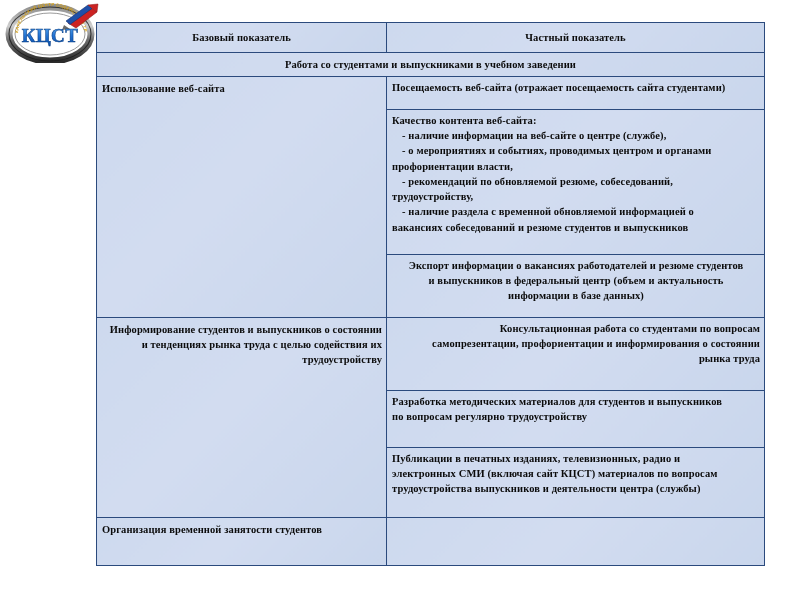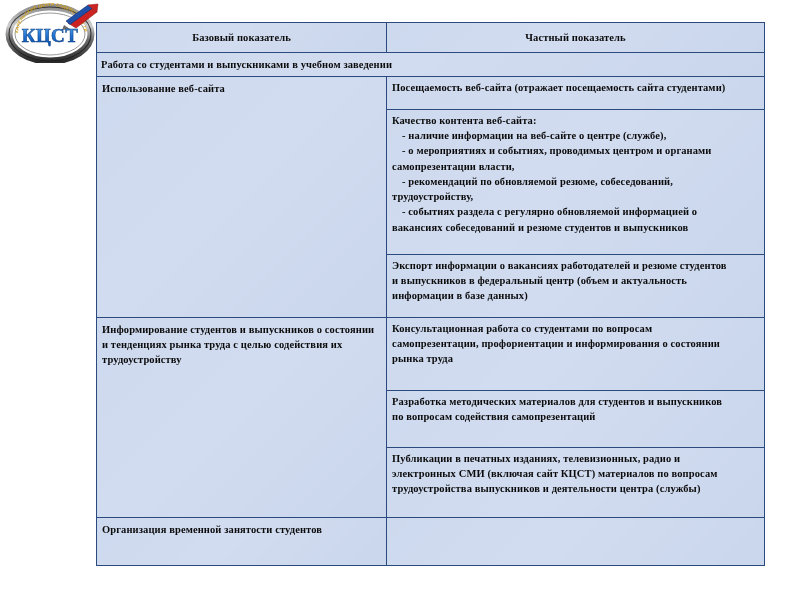--- a/index.html
+++ b/index.html
@@ -56,21 +56,21 @@
     font-size: 13px;
     vertical-align: middle !important;
     padding: 4px 4px !important;
     letter-spacing: 0.2px;
   }
   .hdr-row { height: 30px; }
 
   
   .banner-row { height: 24px; }
   .banner-cell {
-    text-align: left;
+    text-align: center;
     font-weight: bold;
     font-size: 13.5px;
     color: #c00000;
     vertical-align: middle !important;
     padding: 2px 4px !important;
     letter-spacing: 0.1px;
   }
 
   
   .base-cell {
@@ -91,22 +91,22 @@
     margin: 0;
     font-weight: bold;
   }
   .priv-cell p.ind {
     text-indent: 10px;
   }
 
   
   .r-site     { height: 33px; }
   .r-quality  { height: 145px; margin-top: 28px; }
-  .r-export   { height: 63px; }
-  .r-consult  { height: 73px; }
+  .r-export   { height: 63px; text-align: center; }
+  .r-consult  { height: 73px; text-align: right; }
   .r-method   { height: 57px; }
   .r-publish  { height: 70px; }
   .r-last     { height: 48px; }
 </style>
 </head>
 <body>
 
 <div id="logo">
   <svg viewBox="0 0 98 62" width="98" height="62">
     <defs>
@@ -163,24 +163,24 @@
       <td class="base-cell" rowspan="3">Использование веб-сайта</td>
       <td class="priv-cell">
         <p>Посещаемость веб-сайта (отражает посещаемость сайта студентами)</p>
       </td>
     </tr>
     <tr class="r-quality">
       <td class="priv-cell">
         <p>Качество контента веб-сайта:</p>
         <p class="ind">- наличие информации на веб-сайте о центре (службе),</p>
         <p class="ind">- о мероприятиях и событиях, проводимых центром и органами</p>
-        <p>самопрезентации власти,</p>
+        <p>профориентации власти,</p>
         <p class="ind">- рекомендаций по обновляемой резюме, собеседований,</p>
         <p>трудоустройству,</p>
-        <p class="ind">- событиях раздела с регулярно обновляемой информацией о</p>
+        <p class="ind">- наличие раздела с временной обновляемой информацией о</p>
         <p>вакансиях собеседований и резюме студентов и выпускников</p>
       </td>
     </tr>
     <tr class="r-export">
       <td class="priv-cell">
         <p>Экспорт информации о вакансиях работодателей и резюме студентов</p>
         <p>и выпускников в федеральный центр (объем и актуальность</p>
         <p>информации в базе данных)</p>
       </td>
     </tr>
@@ -189,21 +189,21 @@
       <td class="base-cell" rowspan="3">Информирование студентов и выпускников о состоянии и тенденциях рынка труда с целью содействия их трудоустройству</td>
       <td class="priv-cell">
         <p>Консультационная работа со студентами по вопросам</p>
         <p>самопрезентации, профориентации и информирования о состоянии</p>
         <p>рынка труда</p>
       </td>
     </tr>
     <tr class="r-method">
       <td class="priv-cell">
         <p>Разработка методических материалов для студентов и выпускников</p>
-        <p>по вопросам содействия самопрезентаций</p>
+        <p>по вопросам регулярно трудоустройству</p>
       </td>
     </tr>
     <tr class="r-publish">
       <td class="priv-cell">
         <p>Публикации в печатных изданиях, телевизионных, радио и</p>
         <p>электронных СМИ (включая сайт КЦСТ) материалов по вопросам</p>
         <p>трудоустройства выпускников и деятельности центра (службы)</p>
       </td>
     </tr>
 

